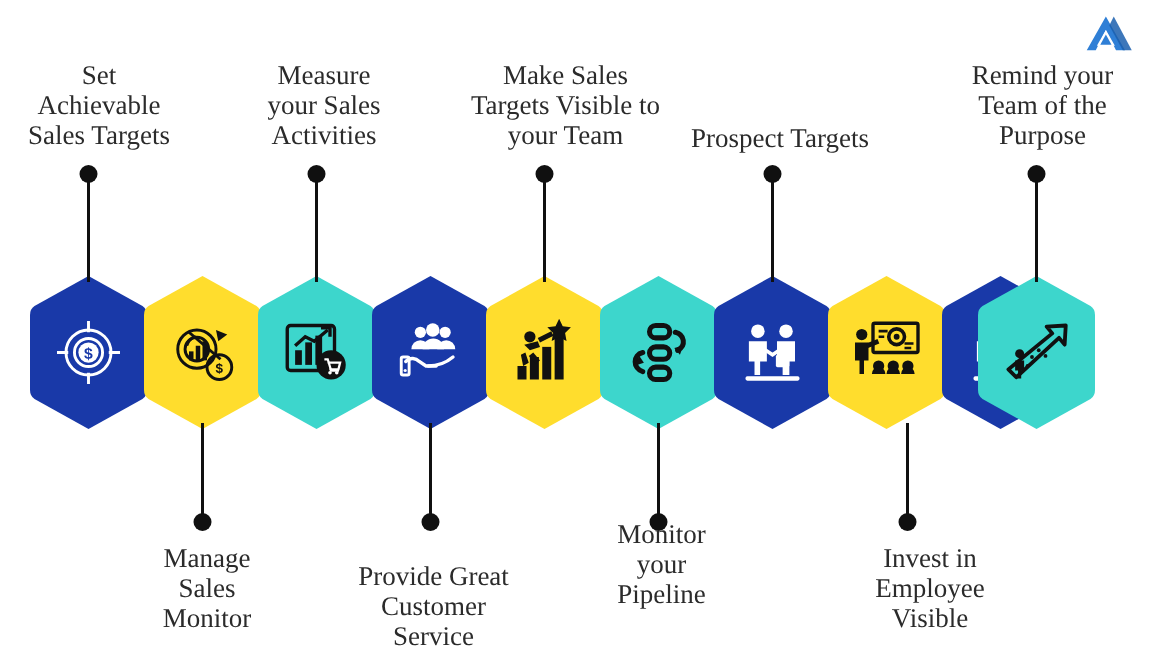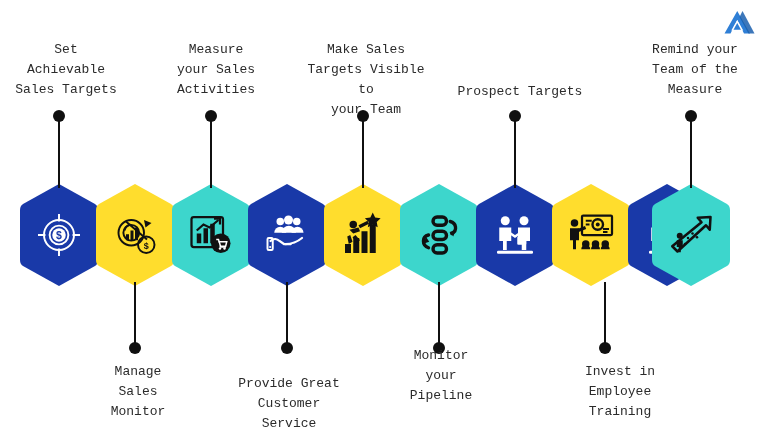--- a/index.html
+++ b/index.html
@@ -82,23 +82,23 @@
   .connector.up .knob   { top: 0; }
   .connector.up .stem   { top: 6px; }
   .connector.down .knob { bottom: 0; }
   .connector.down .stem { top: 0; }
 
   
   .step-label {
     position: absolute;
     text-align: center;
     color: #2b2b2b;
-    font-size: 13px;
+    font-size: 18px;
     line-height: 20px;
-    font-family: Liberation Mono, monospace;
+    font-family: Liberation Serif, serif;
     white-space: pre-line;
   }
   .step-label.top    { bottom: auto; }
   .step-label.bottom { top: auto; }
 </style>
 </head>
 <body>
 
 <div id="canvas">
 
@@ -461,44 +461,44 @@
         <div class="knob"></div>
         <div class="stem" style="height: 66px;"></div>
       </div>
       <div class="step-label bottom" style="left: 226px; top: 374px; width: 126px;">Provide Great
 Customer
 Service</div>
       <div class="connector up" style="left: 357px; top: 110px; height: 78px;">
         <div class="knob"></div>
         <div class="stem" style="height: 72px;"></div>
       </div>
-      <div class="step-label top" style="left: 297px; top: 40px; width: 138px;">Make Sales
+      <div class="step-label top" style="left: 308px; top: 40px; width: 138px;">Make Sales
 Targets Visible to
 your Team</div>
       <div class="connector down" style="left: 433px; top: 282px; height: 72px;">
         <div class="knob"></div>
         <div class="stem" style="height: 66px;"></div>
       </div>
       <div class="step-label bottom" style="left: 398px; top: 346px; width: 86px;">Monitor
 your
 Pipeline</div>
       <div class="connector up" style="left: 509px; top: 110px; height: 78px;">
         <div class="knob"></div>
         <div class="stem" style="height: 72px;"></div>
       </div>
       <div class="step-label top" style="left: 455px; top: 82px; width: 130px;">Prospect Targets</div>
       <div class="connector down" style="left: 599px; top: 282px; height: 72px;">
         <div class="knob"></div>
         <div class="stem" style="height: 66px;"></div>
       </div>
       <div class="step-label bottom" style="left: 570px; top: 362px; width: 100px;">Invest in
 Employee
-Training</div>
+Visible</div>
       <div class="connector up" style="left: 685px; top: 110px; height: 78px;">
         <div class="knob"></div>
         <div class="stem" style="height: 72px;"></div>
       </div>
       <div class="step-label top" style="left: 630px; top: 40px; width: 130px;">Remind your
 Team of the
-Measure</div>
+Purpose</div>
     </div>
 
 </div>
 
 </body></html>

